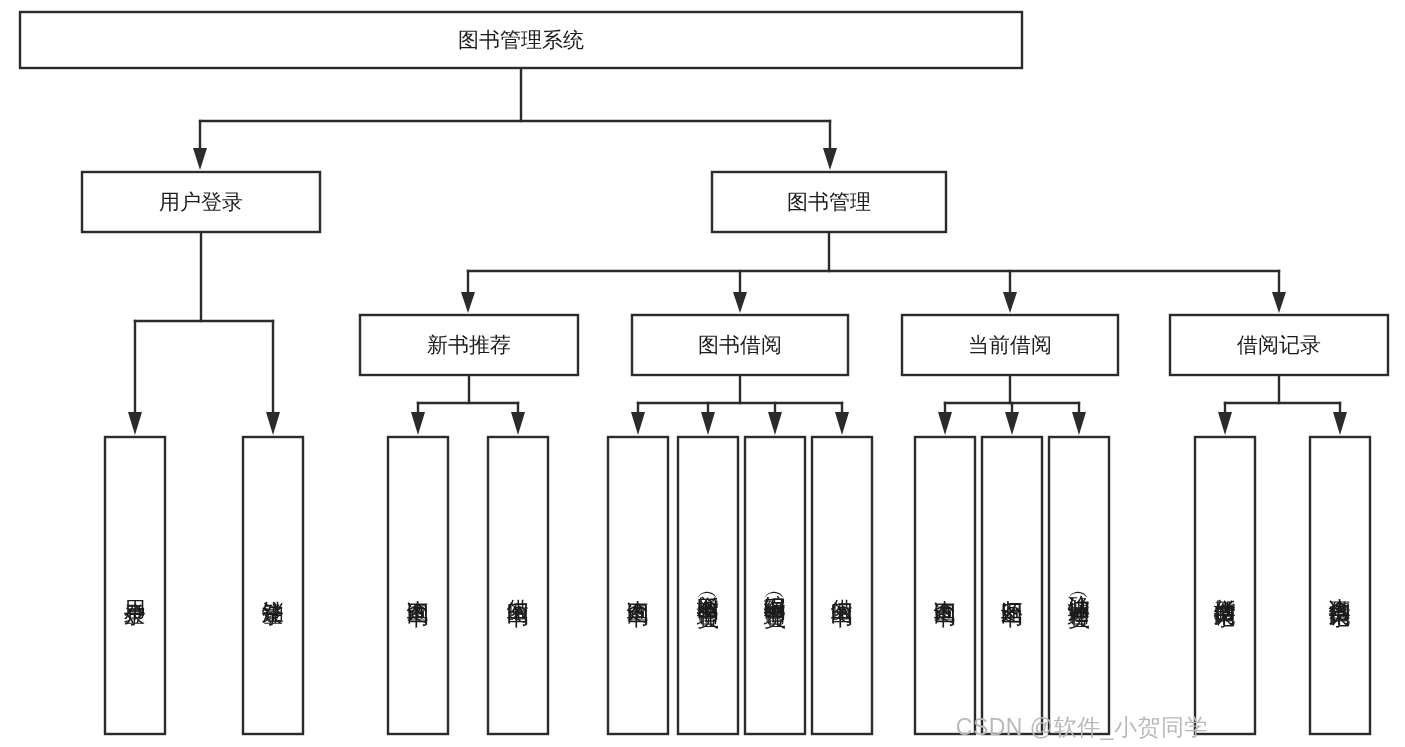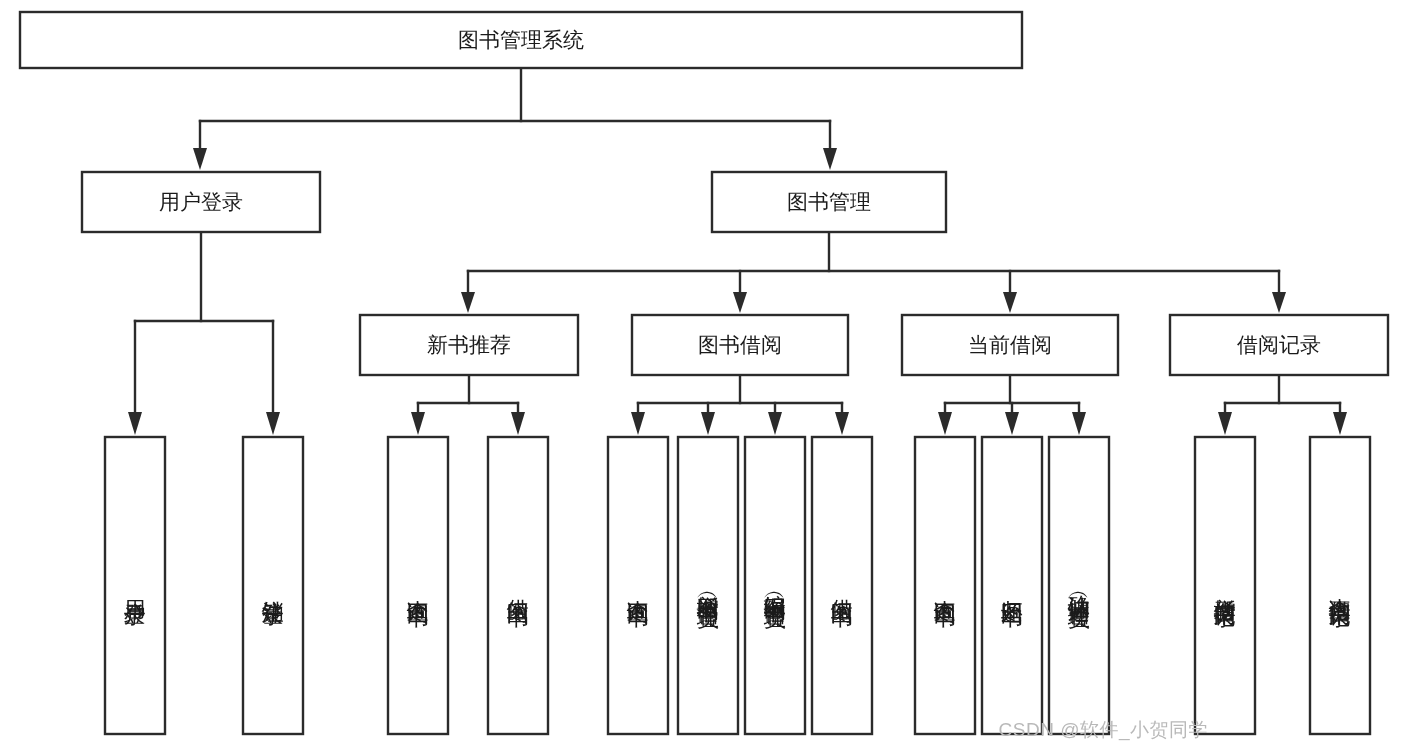--- a/index.html
+++ b/index.html
@@ -63,21 +63,21 @@
     justify-content: center;
     text-align: center;
     white-space: nowrap;
     pointer-events: none;
   }
   .watermark {
     position: absolute;
     right: 8px;
     bottom: 4px;
     font-family: "Liberation Sans", "DejaVu Sans", sans-serif;
-    font-size: 19px;
+    font-size: 23px;
     color: #b9b9b9;
     letter-spacing: 0.5px;
     white-space: nowrap;
   }
 </style>
 </head>
 <body>
 
 <div id="diagram-root">
 

